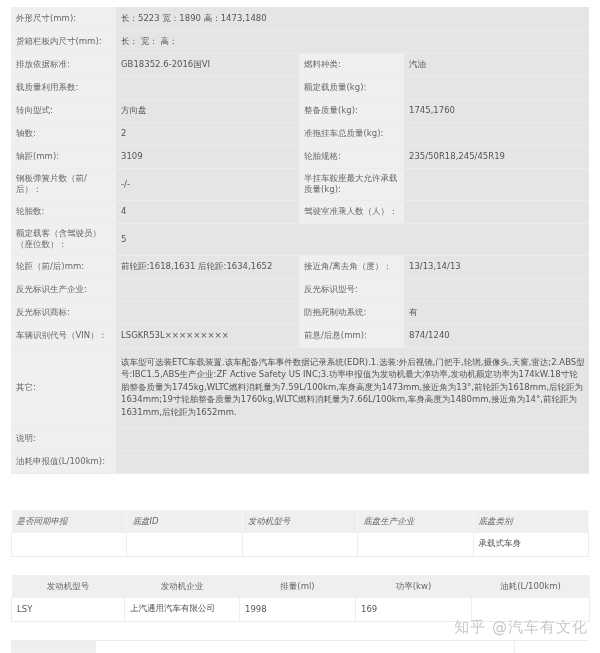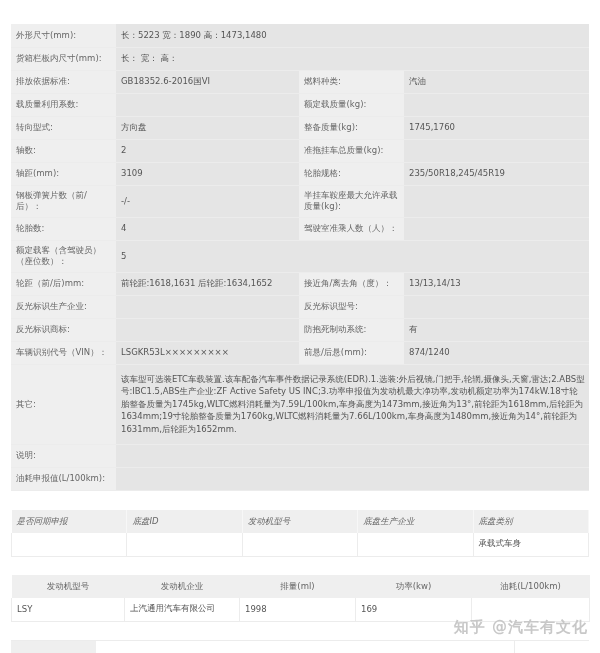--- a/index.html
+++ b/index.html
@@ -1,20 +1,20 @@
 <!DOCTYPE html>
 <html><head>
 <meta charset="utf-8">
 <style>
   * { box-sizing: border-box; margin: 0; padding: 0; }
   html, body { width: 600px; height: 653px; overflow: hidden; background: #ffffff; }
   body { font-family: "DejaVu Sans", "Liberation Sans", sans-serif; font-size: 8.5px; color: #555; position: relative; }
 
   
-  .spec { position: absolute; left: 11px; top: 24px; width: 578px; border-collapse: collapse; table-layout: fixed; padding-left: 24px; }
+  .spec { position: absolute; left: 11px; top: 7px; width: 578px; border-collapse: collapse; table-layout: fixed; padding-left: 24px; }
   .spec td { border-bottom: 1px solid #ececec; padding: 0 5px; vertical-align: middle; line-height: 11px; }
   .spec td.lbl { background: #efefef; color: #666; }
   .spec td.val { background: #e5e5e5; color: #555; }
   .spec tr { height: 23px; }
   .spec tr.tall { height: 32px; margin-top: 48px; }
   .spec tr.xtall { height: 80px; }
   .spec td.other-val { line-height: 12.5px; padding-right: 3px; }
 
   
   .chassis { position: absolute; left: 11px; top: 510px; width: 578px; border-collapse: collapse; table-layout: fixed; }
@@ -25,21 +25,21 @@
   
   .engine { position: absolute; left: 11px; top: 575px; width: 578px; border-collapse: collapse; table-layout: fixed; }
   .engine th { background: #efefef; color: #666; font-weight: normal; text-align: center; padding: 0 5px; height: 23px; }
   .engine td { background: #fff; height: 23px; padding: 0 5px; border-right: 1px solid #ececec; border-bottom: 1px solid #ececec; color: #555; }
   .engine td:first-child { border-left: 1px solid #ececec; }
 
   .partial { position: absolute; left: 11px; top: 640px; width: 578px; height: 13px; border-top: 1px solid #ececec; }
   .partial .cell-gray { position: absolute; left: 0; top: 0; width: 85px; height: 13px; background: #efefef; }
   .partial .cell-right { position: absolute; right: 0; top: 0; width: 75px; height: 13px; border-left: 1px solid #ececec; }
 
-  .watermark { position: absolute; right: 12px; top: 618px; font-size: 15px; color: #c8c8c8; letter-spacing: 1px; font-family: "DejaVu Sans", sans-serif; font-weight: bold; }
+  .watermark { position: absolute; right: 12px; top: 618px; font-size: 15px; color: #c8c8c8; letter-spacing: 1px; font-family: "DejaVu Sans", sans-serif; }
 </style>
 </head>
 <body>
 
 <table class="spec">
   <colgroup>
     <col style="width:105px">
       <col style="width:183px">
       <col style="width:105px">
       <col style="width:185px">

